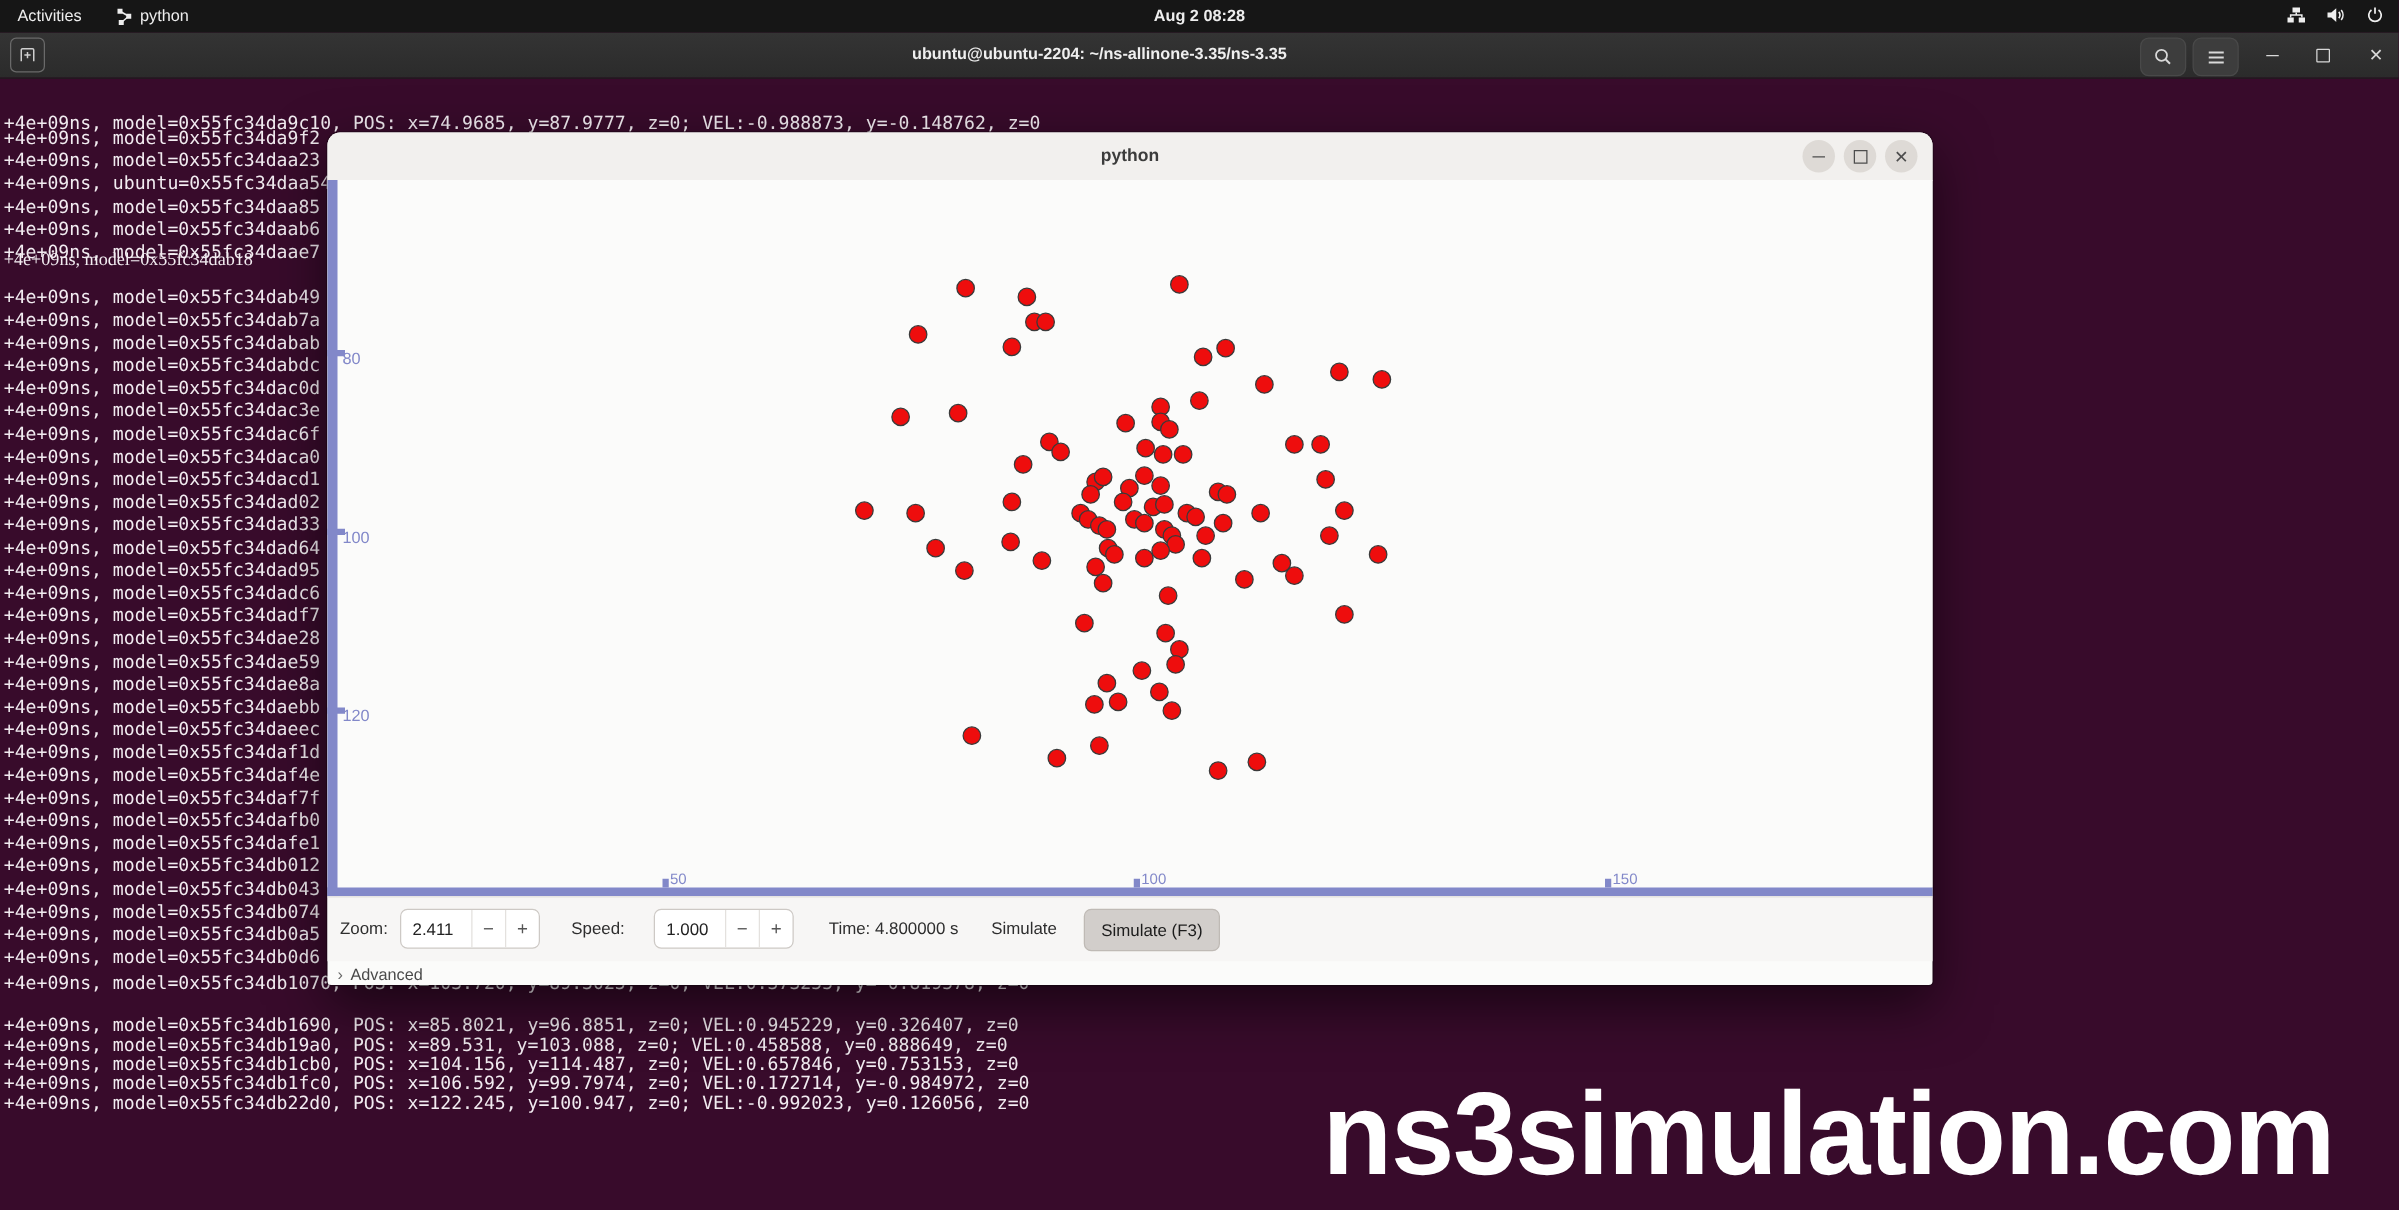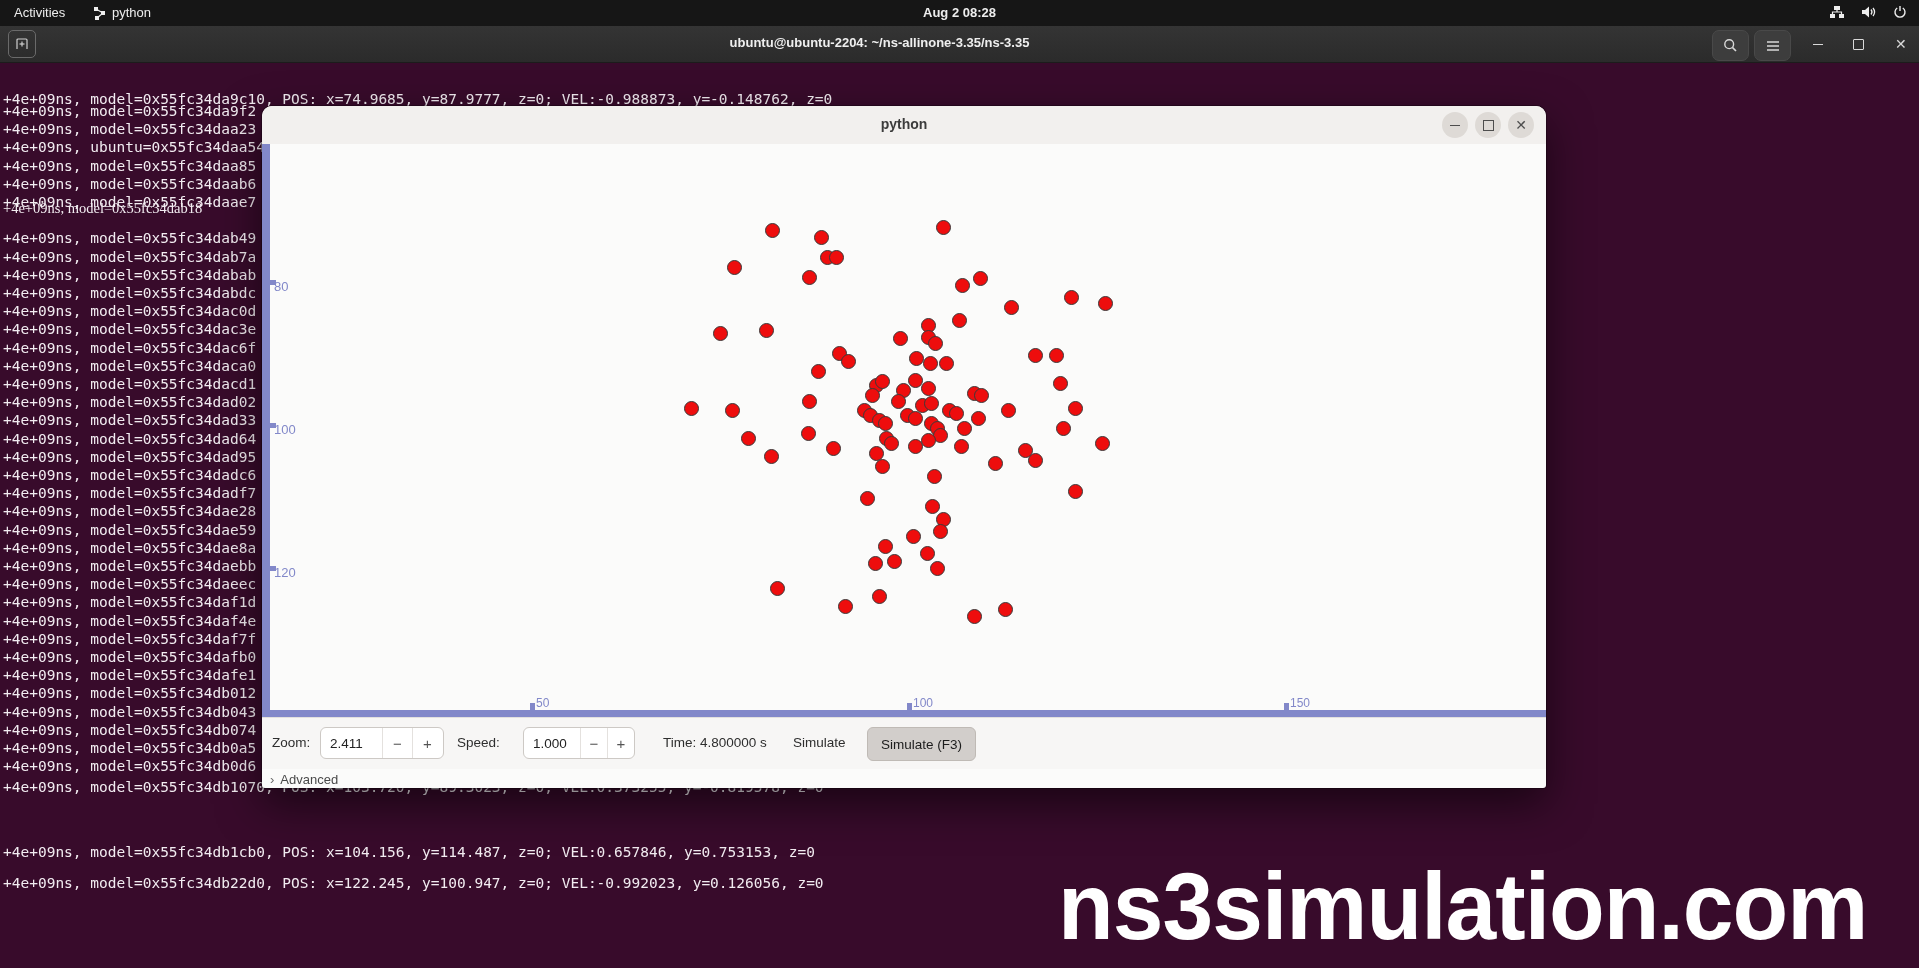--- a/index.html
+++ b/index.html
@@ -115,21 +115,24 @@
     <div class="tline" style="top: 613.6px;">+4e+09ns, model=0x55fc34daf4e</div>
     <div class="tline" style="top: 631.8px;">+4e+09ns, model=0x55fc34daf7f</div>
     <div class="tline" style="top: 650px;">+4e+09ns, model=0x55fc34dafb0</div>
     <div class="tline" style="top: 668.2px;">+4e+09ns, model=0x55fc34dafe1</div>
     <div class="tline" style="top: 686.4px;">+4e+09ns, model=0x55fc34db012</div>
     <div class="tline" style="top: 704.6px;">+4e+09ns, model=0x55fc34db043</div>
     <div class="tline" style="top: 722.8px;">+4e+09ns, model=0x55fc34db074</div>
     <div class="tline" style="top: 741px;">+4e+09ns, model=0x55fc34db0a5</div>
     <div class="tline" style="top: 759.2px;">+4e+09ns, model=0x55fc34db0d6</div>
     <div class="tline" style="top: 780px;">+4e+09ns, model=0x55fc34db1070, POS: x=103.720, y=89.3023, z=0; VEL:0.373255, y=-0.819578, z=0</div>
+    <div class="tline" style="top: 814.3px;">+4e+09ns, model=0x55fc34db1690, POS: x=85.8021, y=96.8851, z=0; VEL:0.945229, y=0.326407, z=0</div>
+    <div class="tline" style="top: 829.6px;">+4e+09ns, model=0x55fc34db19a0, POS: x=89.531, y=103.088, z=0; VEL:0.458588, y=0.888649, z=0</div>
     <div class="tline" style="top: 844.9px;">+4e+09ns, model=0x55fc34db1cb0, POS: x=104.156, y=114.487, z=0; VEL:0.657846, y=0.753153, z=0</div>
+    <div class="tline" style="top: 860.2px;">+4e+09ns, model=0x55fc34db1fc0, POS: x=106.592, y=99.7974, z=0; VEL:0.172714, y=-0.984972, z=0</div>
     <div class="tline" style="top: 875.5px;">+4e+09ns, model=0x55fc34db22d0, POS: x=122.245, y=100.947, z=0; VEL:-0.992023, y=0.126056, z=0</div>
   </div>
 
 <div class="topbar">
   <span class="activities">Activities</span>
   <span class="appicon">
     <svg width="16" height="16" viewBox="0 0 16 16">
       <line x1="4" y1="4" x2="11" y2="8" stroke="#eee" stroke-width="1.2"></line>
       <line x1="11" y1="8" x2="5" y2="13" stroke="#eee" stroke-width="1.2"></line>
       <rect x="2" y="2" width="4" height="4" fill="#eee"></rect>
@@ -320,21 +323,21 @@
       <div class="xnub" style="left: 268px;"></div>
       <div class="xlab" style="left: 274px; top: 590px; font-size: 12px;">50</div>
       <div class="xnub" style="left: 645px;"></div>
       <div class="xlab" style="left: 651px; top: 590px; font-size: 12px;">100</div>
       <div class="xnub" style="left: 1022px;"></div>
       <div class="xlab" style="left: 1028px; top: 590px; font-size: 12px;">150</div>
     </div>
 
   <div class="pytoolbar">
     <span class="tb-label" style="left:10px;">Zoom:</span>
-    <div class="spin" style="left:58px;width:124px;">
+    <div class="spin" style="left:58px;width:112px;">
       <span class="val">2.411</span>
       <span class="sbtn">−</span>
       <span class="sbtn">+</span>
     </div>
     <span class="tb-label" style="left:195px;">Speed:</span>
     <div class="spin" style="left:261px;width:112px;">
       <span class="val">1.000</span>
       <span class="sbtn">−</span>
       <span class="sbtn">+</span>
     </div>

